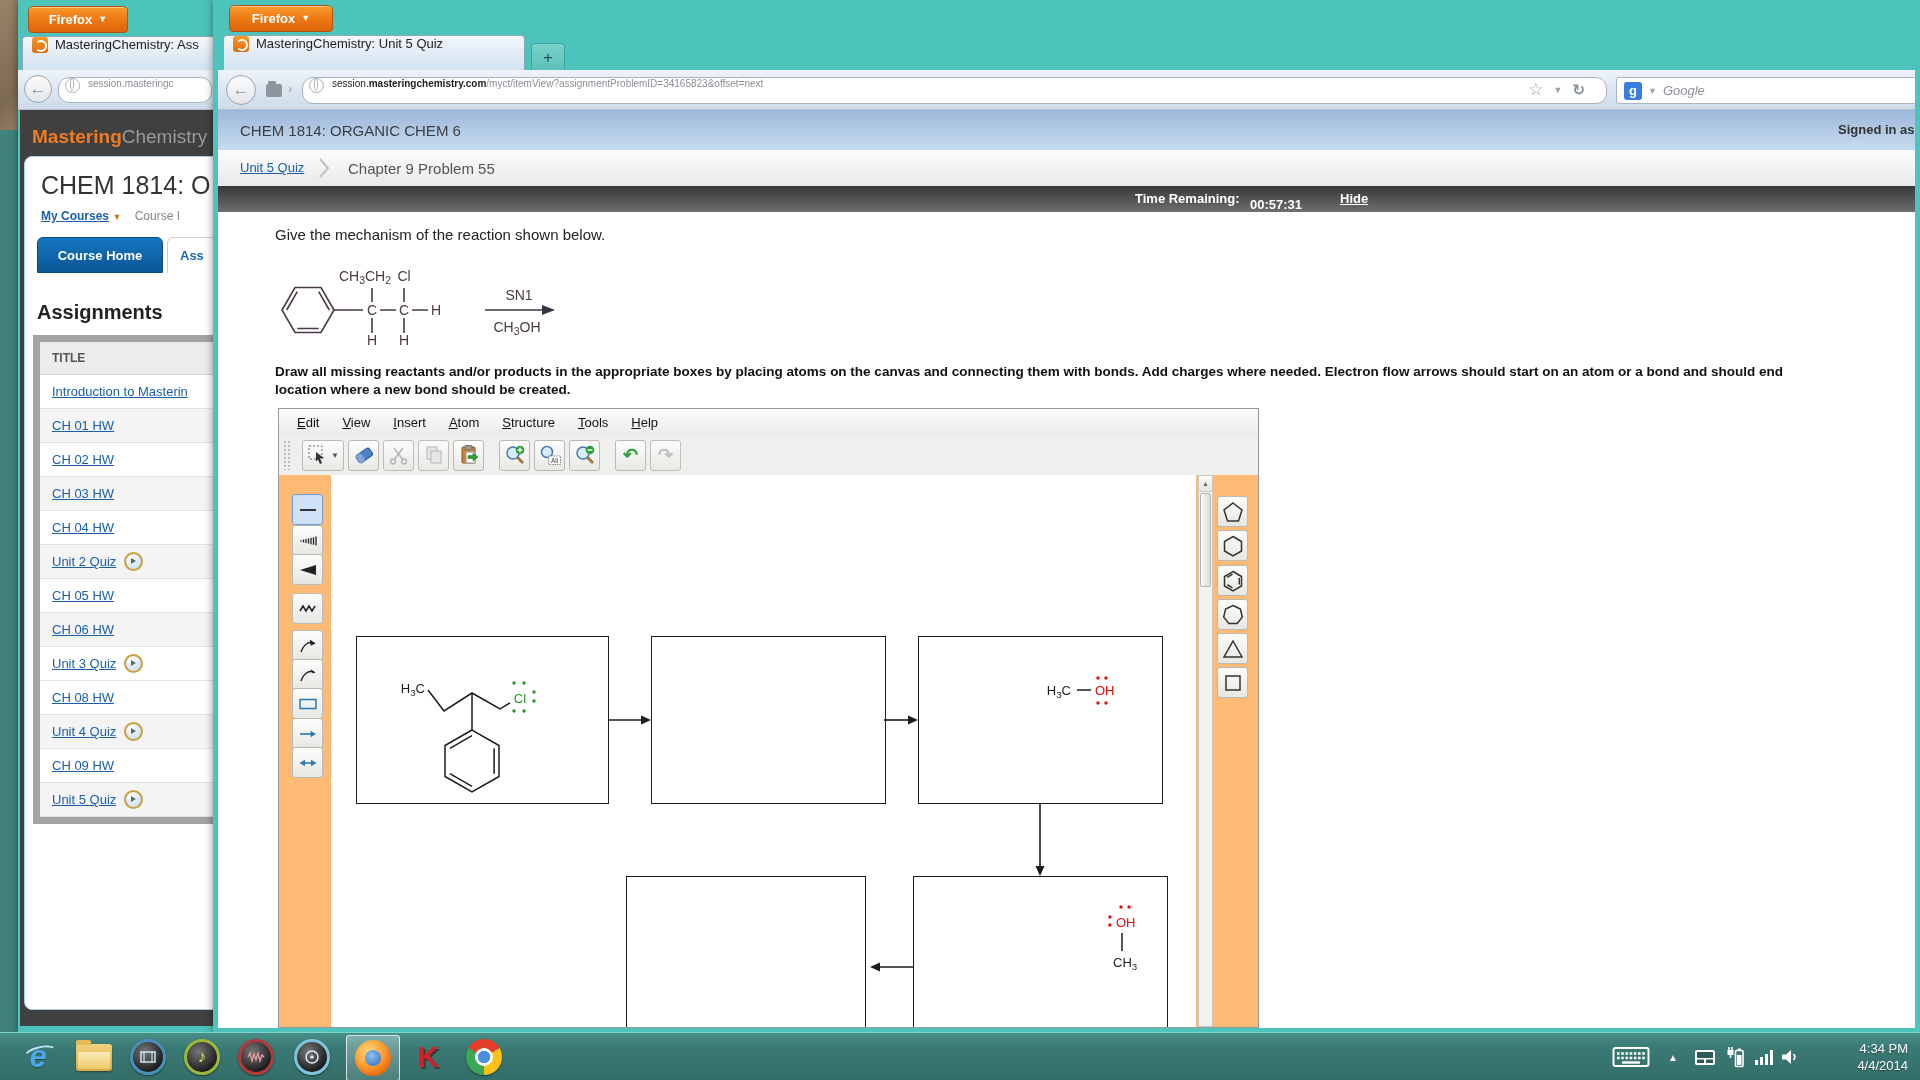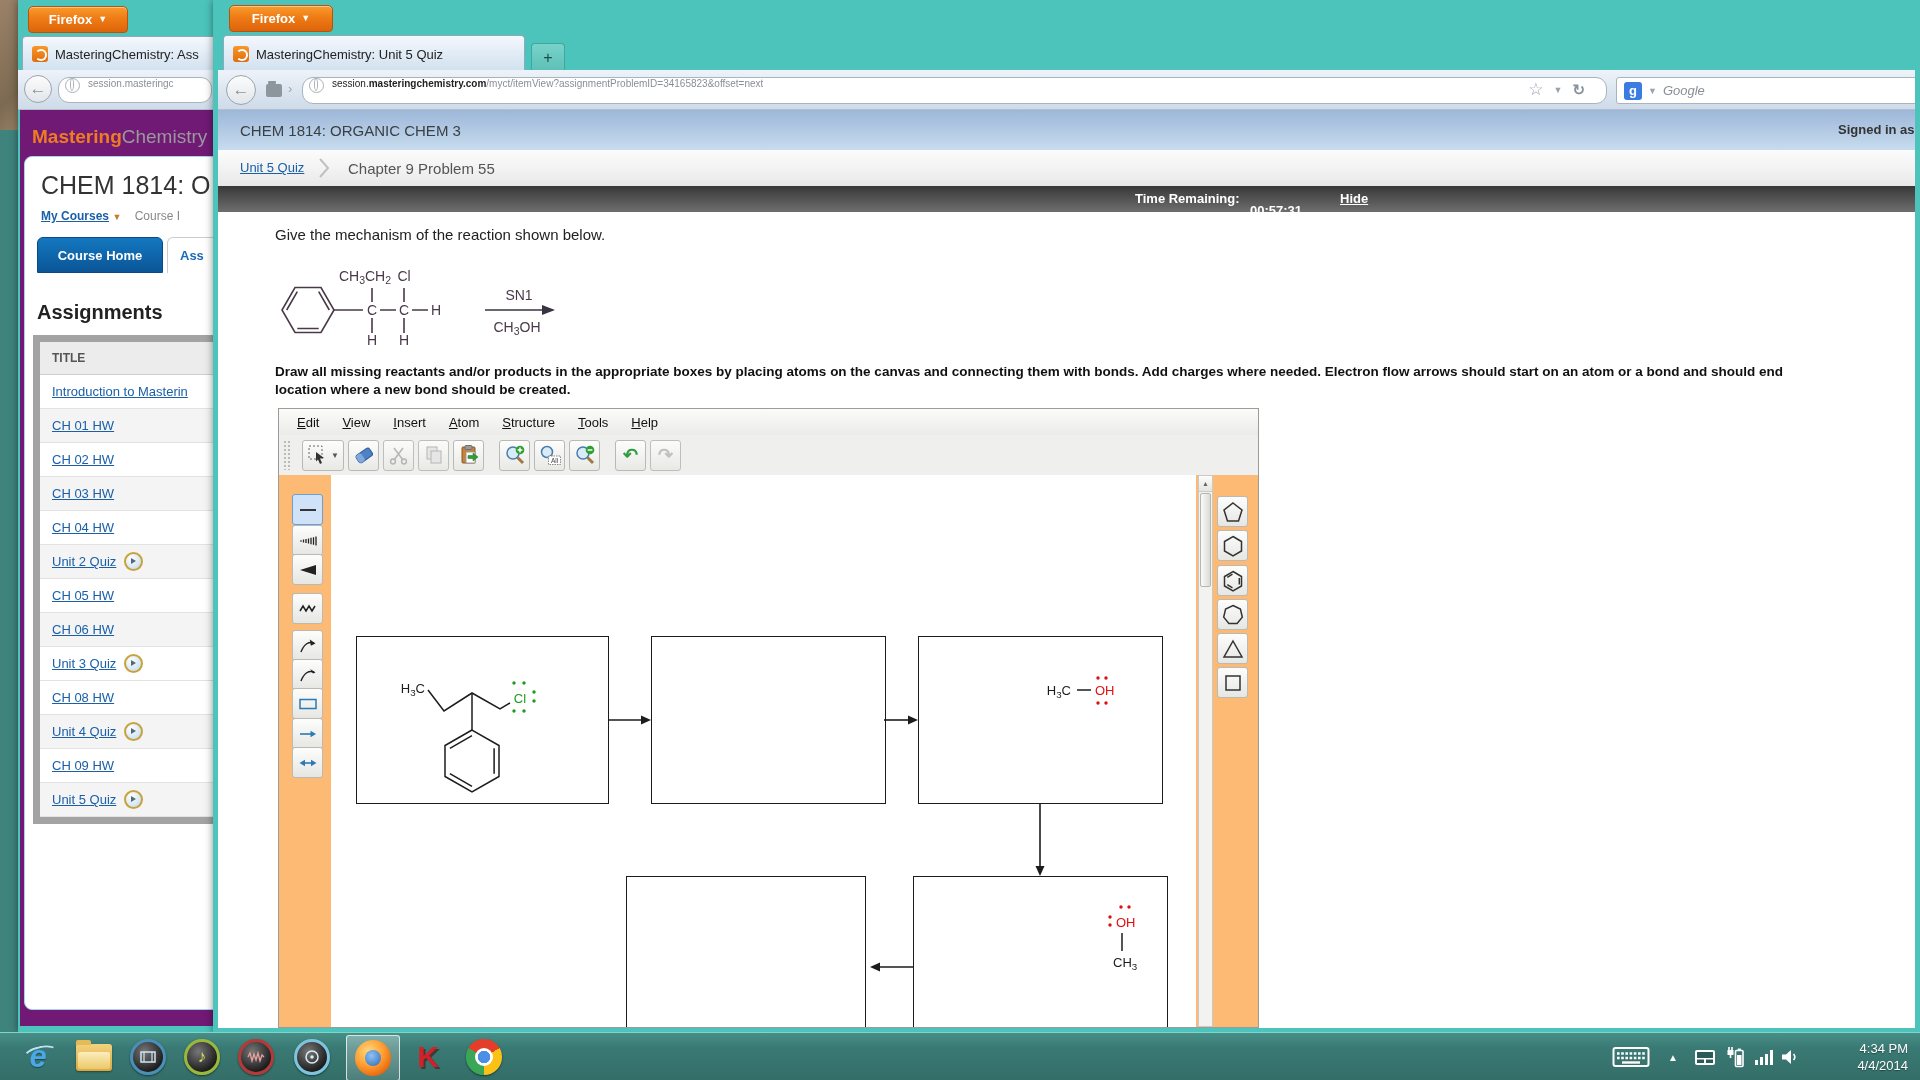--- a/index.html
+++ b/index.html
@@ -17,21 +17,21 @@
     background:linear-gradient(#f99b2d,#ef7c16 45%,#dd640a);
     border:1px solid #b4540e;box-shadow:inset 0 1px 0 rgba(255,255,255,.45);
     color:#fff;font-weight:bold;font-size:13px;display:flex;align-items:center;
     justify-content:center;gap:6px;box-sizing:border-box;}
   .ff-btn .caret{font-size:9px;line-height:1;}
 
   
   .win{overflow:hidden;background:#4cc4bb;box-shadow:0 0 8px rgba(0,0,0,.45);}
   .tab{background:linear-gradient(#f4f8fc,#dfeaf5 60%,#d2e2f0);
     border:1px solid #8fa8bd;border-bottom:none;border-radius:4px 4px 0 0;
-    display:flex;align-items:flex-end;gap:7px;padding:8px 9px;box-sizing:border-box;
+    display:flex;align-items:flex-start;gap:7px;padding:0 9px;box-sizing:border-box;
     font-size:13px;color:#222;}
   .tab-label{white-space:nowrap;overflow:hidden;}
   .mc-favicon{width:16px;height:16px;border-radius:3px;flex:0 0 16px;
     background:linear-gradient(#f6982b,#e06d0e);position:relative;}
   .mc-favicon::after{content:'';position:absolute;left:3px;top:3px;width:8px;height:8px;
     border:2px solid #fff;border-radius:50%;border-left-color:transparent;}
   .plus-tab{background:linear-gradient(#79d2ca,#5cc0b7);border:1px solid #3da89f;
     border-bottom:none;border-radius:4px 4px 0 0;color:#1c4f4a;font-size:16px;
     display:flex;align-items:center;justify-content:center;}
   .navbar{background:linear-gradient(#eef3f9,#dbe5f0 55%,#cfdbe9);
@@ -190,21 +190,21 @@
       <span class="mc-favicon"></span>
       <span class="tab-label">MasteringChemistry: Ass</span>
     </div>
     <div class="abs navbar" style="left:0;top:70px;width:196px;height:40px;">
       <div class="abs back-btn" style="left:6px;top:5px;width:28px;height:28px;">←</div>
       <div class="abs url-field" style="left:40px;top:7px;width:154px;height:26px;">
         <span class="globe-icon"></span>
         <span class="url-text dom">session.masteringc</span>
       </div>
     </div>
-    <div class="abs" style="left:2px;top:110px;right:0;bottom:6px;background:#701a75;overflow:hidden;">
+    <div class="abs" style="left:2px;top:110px;right:0;bottom:6px;background:#404040;overflow:hidden;">
       <div class="abs logo" style="left:12px;top:16px;">
         <span class="p1">Mastering</span><span class="p2">Chemistry</span>
       </div>
       <div class="abs course-panel" style="left:4px;top:46px;width:320px;bottom:16px;">
         <div class="abs big-heading" style="left:16px;top:14px;">CHEM 1814: O</div>
         <div class="abs mc-links" style="left:16px;top:52px;">
           <span class="lnk">My Courses</span>
           <span class="car">▼</span>
           &nbsp;<span></span>&nbsp;
           <span>Course I</span>
@@ -297,35 +297,35 @@
           <span class="reload-icon">↻</span>
         </div>
         <div class="abs search-box" style="left:1398px;top:7px;width:312px;height:27px;">
           <span class="g-icon">g</span>
           <span class="small-caret" style="color:#9aa4b0;">▼</span>
           <span class="search-ph">Google</span>
         </div>
       </div>
 
       <div class="abs mc-header" style="left:0;top:40px;right:0;height:40px;">
-        <span class="course abs" style="left:22px;top:12px;">CHEM 1814: ORGANIC CHEM 3</span>
+        <span class="course abs" style="left:22px;top:12px;">CHEM 1814: ORGANIC CHEM 6</span>
         <span class="signed-in abs" style="left:1620px;top:12px;">Signed in as H</span>
       </div>
 
       <div class="abs crumb-bar" style="left:0;top:80px;right:0;height:36px;">
         <span class="crumb-link abs" style="left:22px;top:10px;">Unit 5 Quiz</span>
         <svg class="abs" style="left:100px;top:8px;" width="12" height="20" viewBox="0 0 12 20">
           <path d="M2,1 L10,10 L2,19" fill="none" stroke="#c0c0c0" stroke-width="2"></path>
         </svg>
         <span class="crumb-cur abs" style="left:130px;top:10px;">Chapter 9 Problem 55</span>
       </div>
 
       <div class="abs timer-bar" style="left:0;top:116px;right:0;height:26px;">
         <span class="t abs" style="left:917px;top:5px;">Time Remaining:</span>
-        <span class="t abs" style="left:1032px;top:17px;text-align:center;">00:57:31</span>
+        <span class="t abs" style="left:1032px;top:11px;text-align:center;">00:57:31</span>
         <span class="t hide-link abs" style="left:1122px;top:5px;">Hide</span>
       </div>
 
       <div class="abs" style="left:0;top:142px;right:0;bottom:0;background:#fff;">
         <div class="question abs" style="left:57px;top:14px;">Give the mechanism of the reaction shown below.</div>
 
         <svg class="abs" style="left:52px;top:36px;" width="330" height="112" viewBox="0 0 330 112">
           <g stroke="#4a3a48" stroke-width="1.6" fill="none">
             <polygon points="64,62 51,84.5 25,84.5 12,62 25,39.5 51,39.5"></polygon>
             <path d="M48.7,80.5 L27.3,80.5 M16.7,62 L27.3,43.6 M48.7,43.6 L59.3,62"></path>

